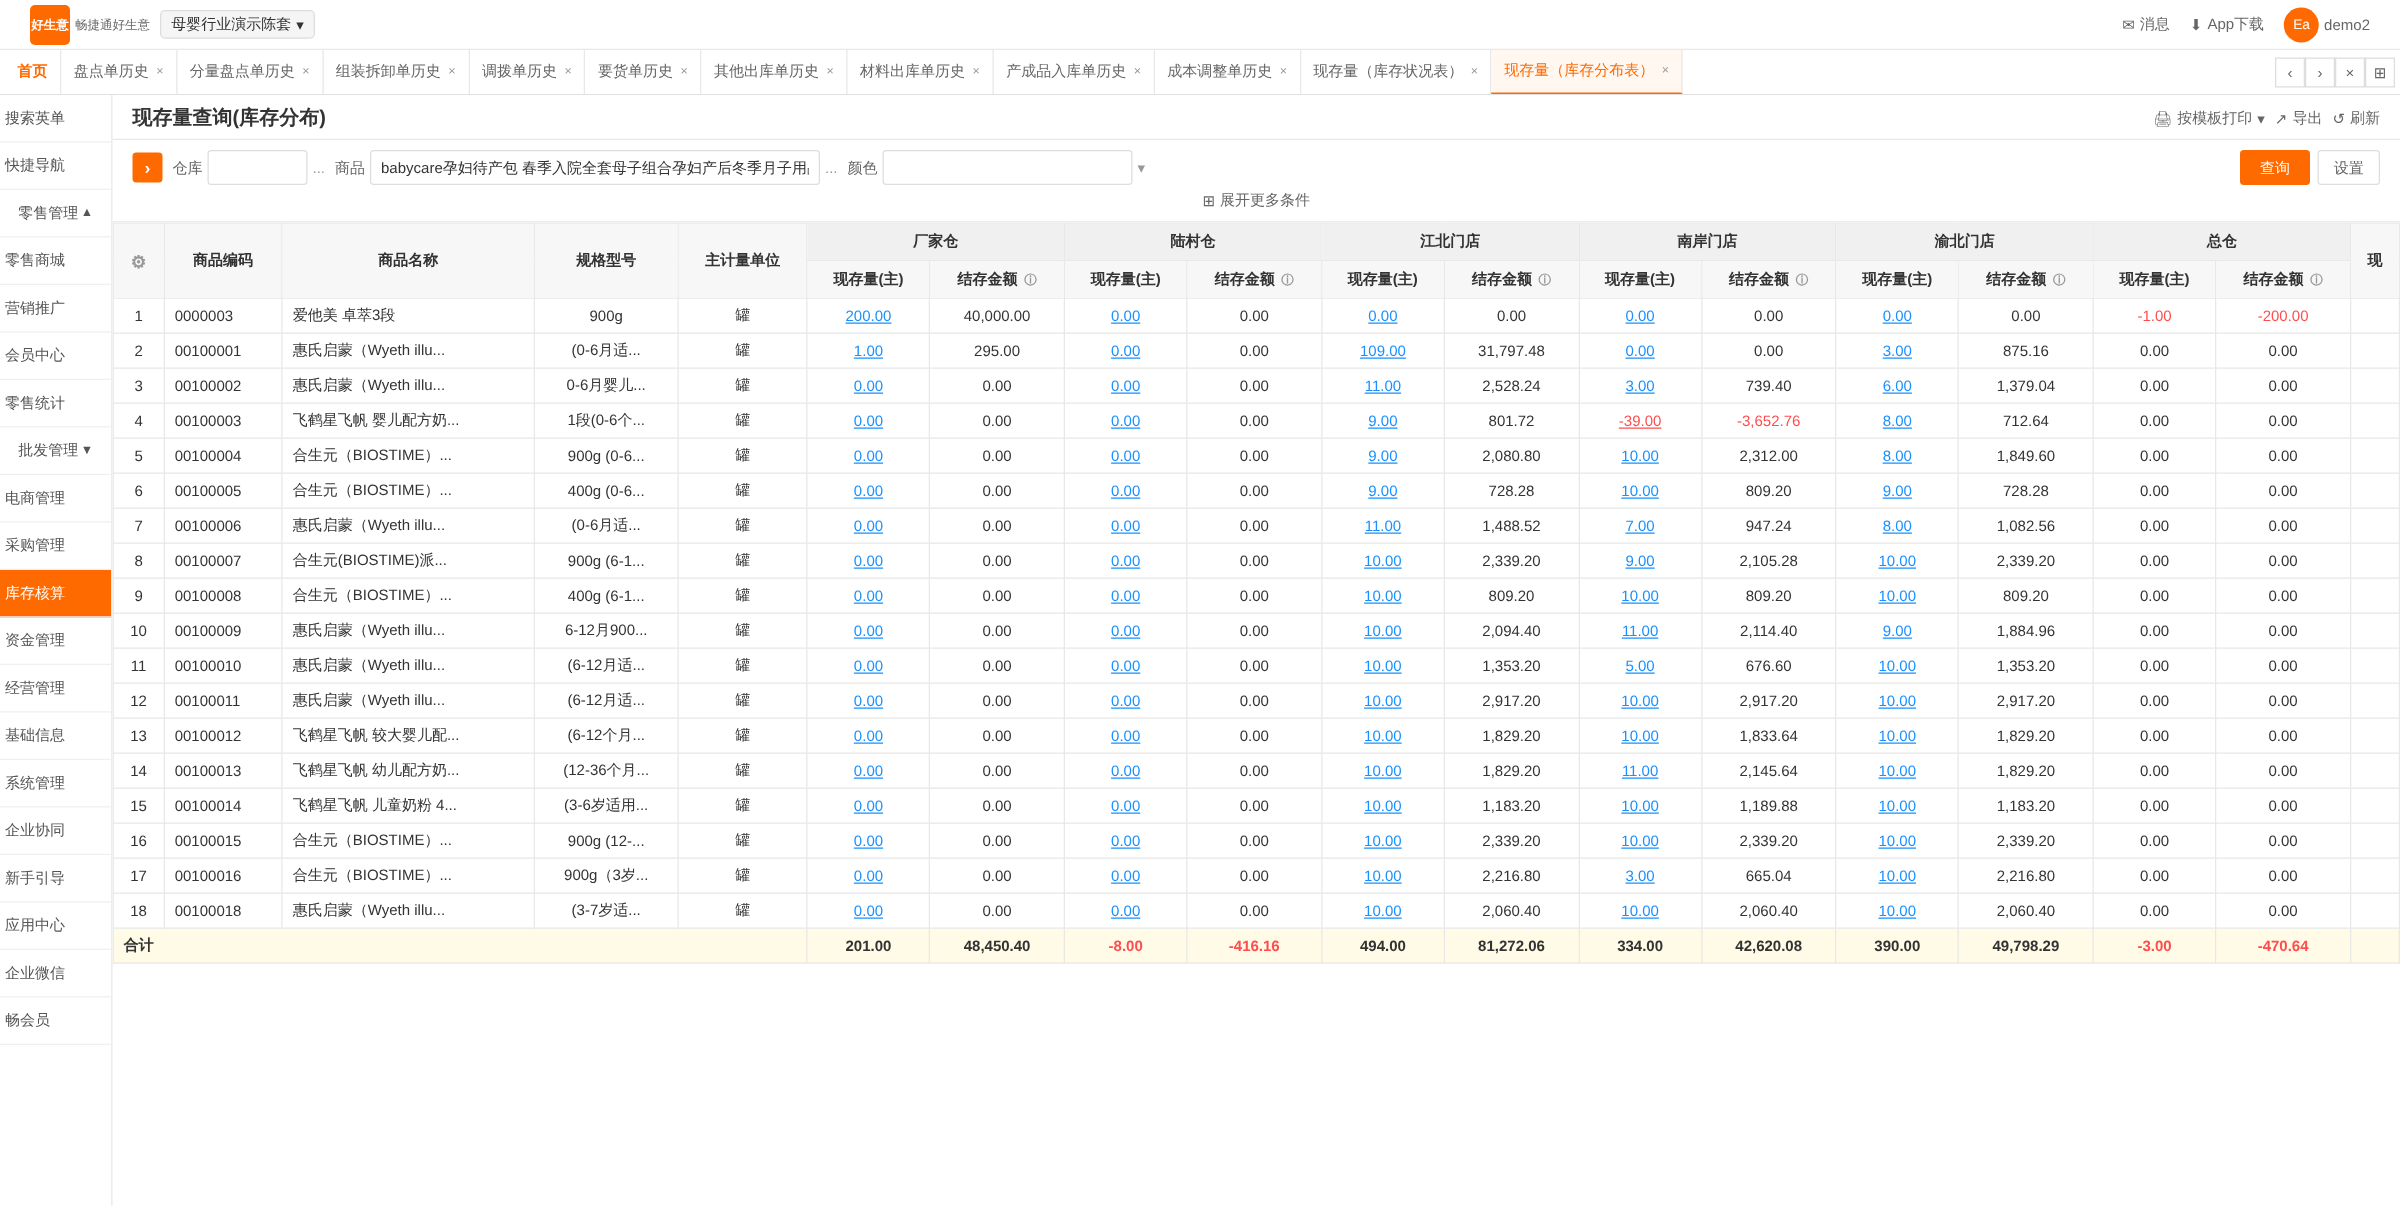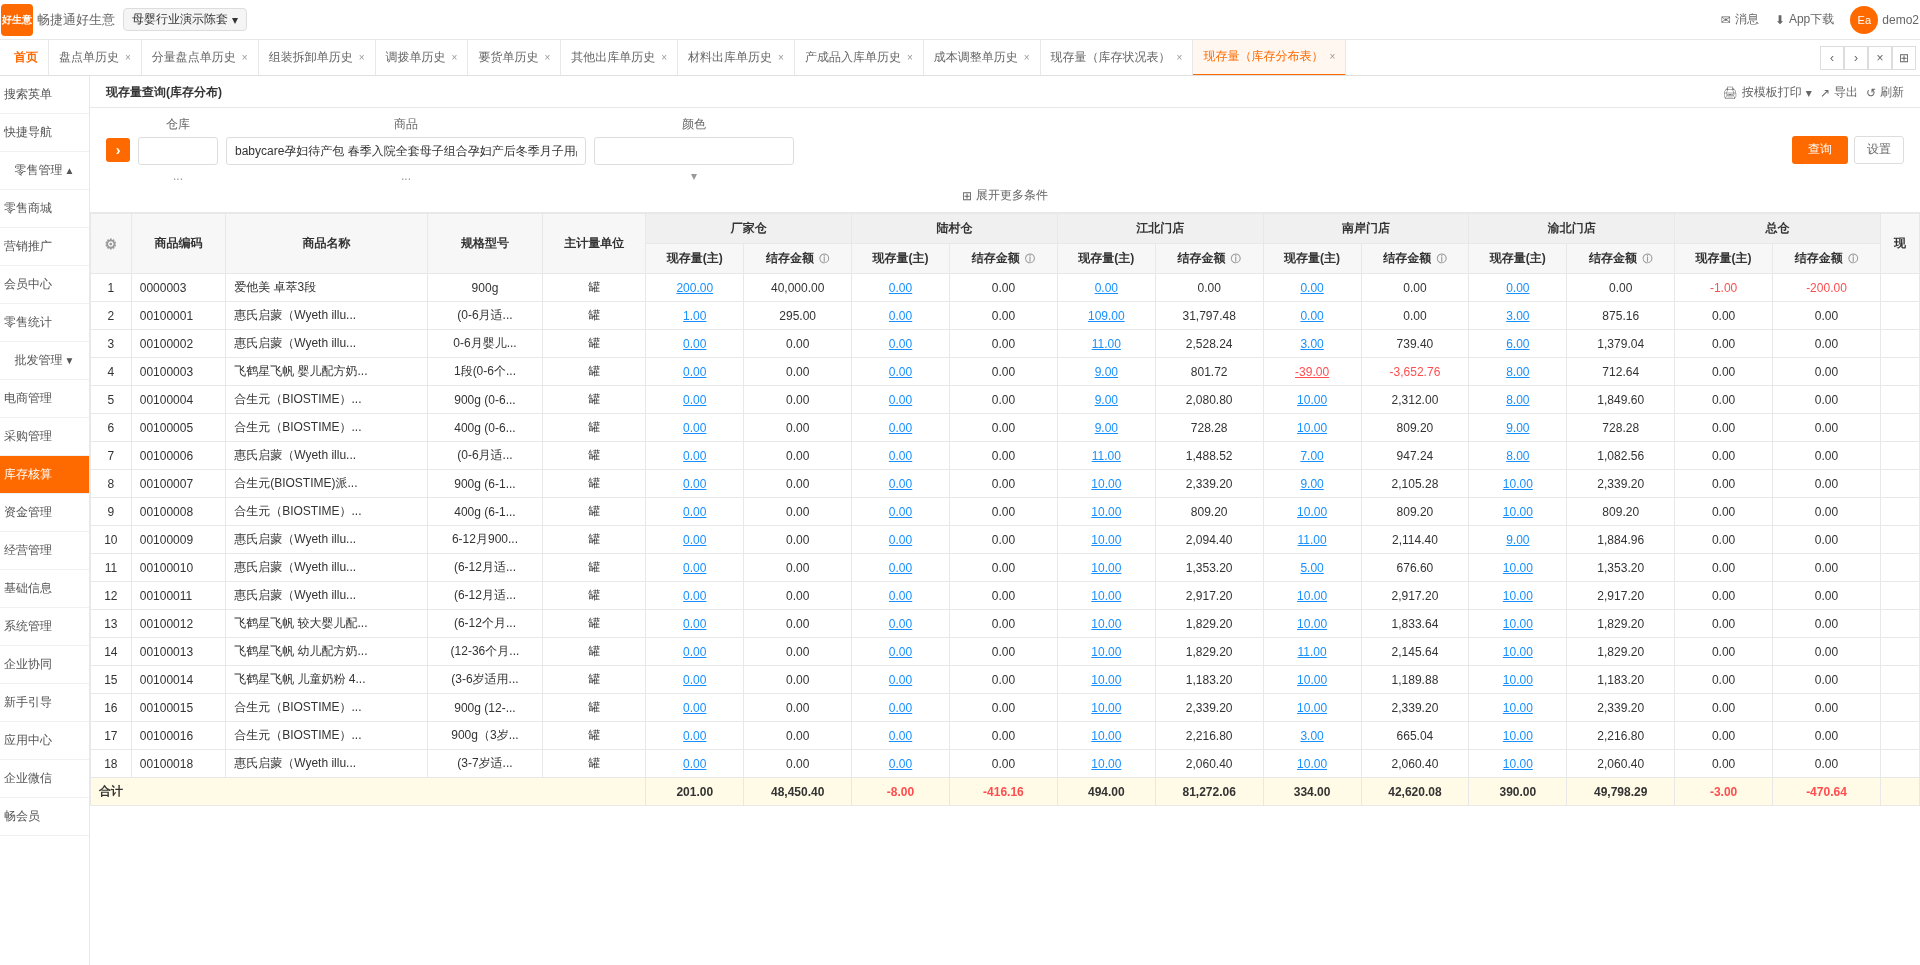--- a/index.html
+++ b/index.html
@@ -1,23 +1,23 @@
 <!DOCTYPE html>
 <html><head>
   <meta charset="utf-8">
   <style>
     * { box-sizing: border-box; margin: 0; padding: 0; }
     body { font-family: 'Microsoft YaHei', Arial, sans-serif; font-size: 12px; background: #f0f2f5; color: #333; overflow: hidden; height: 965px; }
 
     
-    .topbar { height: 40px; background: #fff; display: flex; align-items: center; justify-content: space-between; padding: 0 1px; border-bottom: 1px solid #e8e8e8; }
+    .topbar { height: 40px; background: #fff; display: flex; align-items: center; justify-content: space-between; padding: 0 24px; border-bottom: 1px solid #e8e8e8; }
     .topbar-left { display: flex; align-items: center; gap: 8px; }
     .logo-area { display: flex; align-items: center; gap: 4px; }
     .logo-icon { width: 32px; height: 32px; background: #ff6a00; border-radius: 4px; display: flex; align-items: center; justify-content: center; color: #fff; font-size: 10px; font-weight: bold; }
-    .logo-text { font-size: 13px; color: #666; }
+    .logo-text { font-size: 10px; color: #666; }
     .org-selector { display: flex; align-items: center; gap: 4px; background: #f5f5f5; border: 1px solid #ddd; border-radius: 4px; padding: 2px 8px; cursor: pointer; font-size: 12px; color: #333; }
     .topbar-right { display: flex; align-items: center; gap: 16px; }
     .topbar-btn { display: flex; align-items: center; gap: 4px; color: #666; cursor: pointer; font-size: 12px; }
     .user-avatar { width: 28px; height: 28px; border-radius: 50%; background: #ff6a00; display: flex; align-items: center; justify-content: center; color: #fff; font-size: 11px; }
 
     
     .tabbar { height: 36px; background: #fff; display: flex; align-items: center; border-bottom: 1px solid #e0e0e0; overflow-x: auto; white-space: nowrap; padding: 0 4px; }
     .tab-item { display: inline-flex; align-items: center; gap: 4px; padding: 0 10px; height: 36px; cursor: pointer; font-size: 12px; color: #666; border-right: 1px solid #e8e8e8; flex-shrink: 0; }
     .tab-item.active { color: #ff6a00; background: #fff7f0; border-bottom: 2px solid #ff6a00; }
     .tab-home { color: #ff6a00; font-weight: bold; }
@@ -33,29 +33,29 @@
     .sidebar-item { padding: 10px 4px; text-align: left; cursor: pointer; color: #555; font-size: 12px; border-bottom: 1px solid #f0f0f0; }
     .sidebar-item.active { background: #ff6a00; color: #fff; }
     .sidebar-item.has-arrow { display: flex; align-items: center; justify-content: center; gap: 2px; }
     .sidebar-arrow { font-size: 10px; }
 
     
     .content { flex: 1; display: flex; flex-direction: column; overflow: hidden; }
 
     
     .page-header { background: #fff; padding: 8px 16px 6px; border-bottom: 1px solid #e8e8e8; display: flex; align-items: center; justify-content: space-between; }
-    .page-title { font-size: 12px; font-weight: bold; color: #333; }
+    .page-title { font-size: 16px; font-weight: bold; color: #333; }
     .page-actions { display: flex; align-items: center; gap: 8px; }
     .page-action-btn { display: flex; align-items: center; gap: 4px; color: #666; cursor: pointer; font-size: 12px; }
 
     
     .filter-bar { background: #fff; padding: 8px 16px; border-bottom: 1px solid #e8e8e8; }
     .filter-row { display: flex; align-items: center; gap: 8px; }
     .filter-toggle-btn { width: 24px; height: 24px; background: #ff6a00; color: #fff; border: none; border-radius: 3px; cursor: pointer; display: flex; align-items: center; justify-content: center; font-size: 14px; font-weight: bold; }
-    .filter-field { display: flex; align-items: center; gap: 4px; flex-direction: column; }
+    .filter-field { display: flex; align-items: center; gap: 4px; }
     .filter-label { color: #666; font-size: 12px; white-space: nowrap; }
     .filter-input { height: 28px; border: 1px solid #ddd; border-radius: 3px; padding: 0 8px; font-size: 12px; color: #333; min-width: 60px; }
     .filter-input-wide { min-width: 360px; }
     .filter-dots { color: #999; cursor: pointer; }
     .filter-expand { display: flex; align-items: center; gap: 4px; color: #666; cursor: pointer; font-size: 12px; margin: 0 auto; }
     .filter-btns { display: flex; gap: 6px; margin-left: auto; }
     .btn-primary { background: #ff6a00; color: #fff; border: none; border-radius: 3px; padding: 4px 16px; cursor: pointer; font-size: 12px; height: 28px; font-family: Liberation Mono, monospace; }
     .btn-default { background: #fff; color: #666; border: 1px solid #ddd; border-radius: 3px; padding: 4px 12px; cursor: pointer; font-size: 12px; height: 28px; }
 
     

